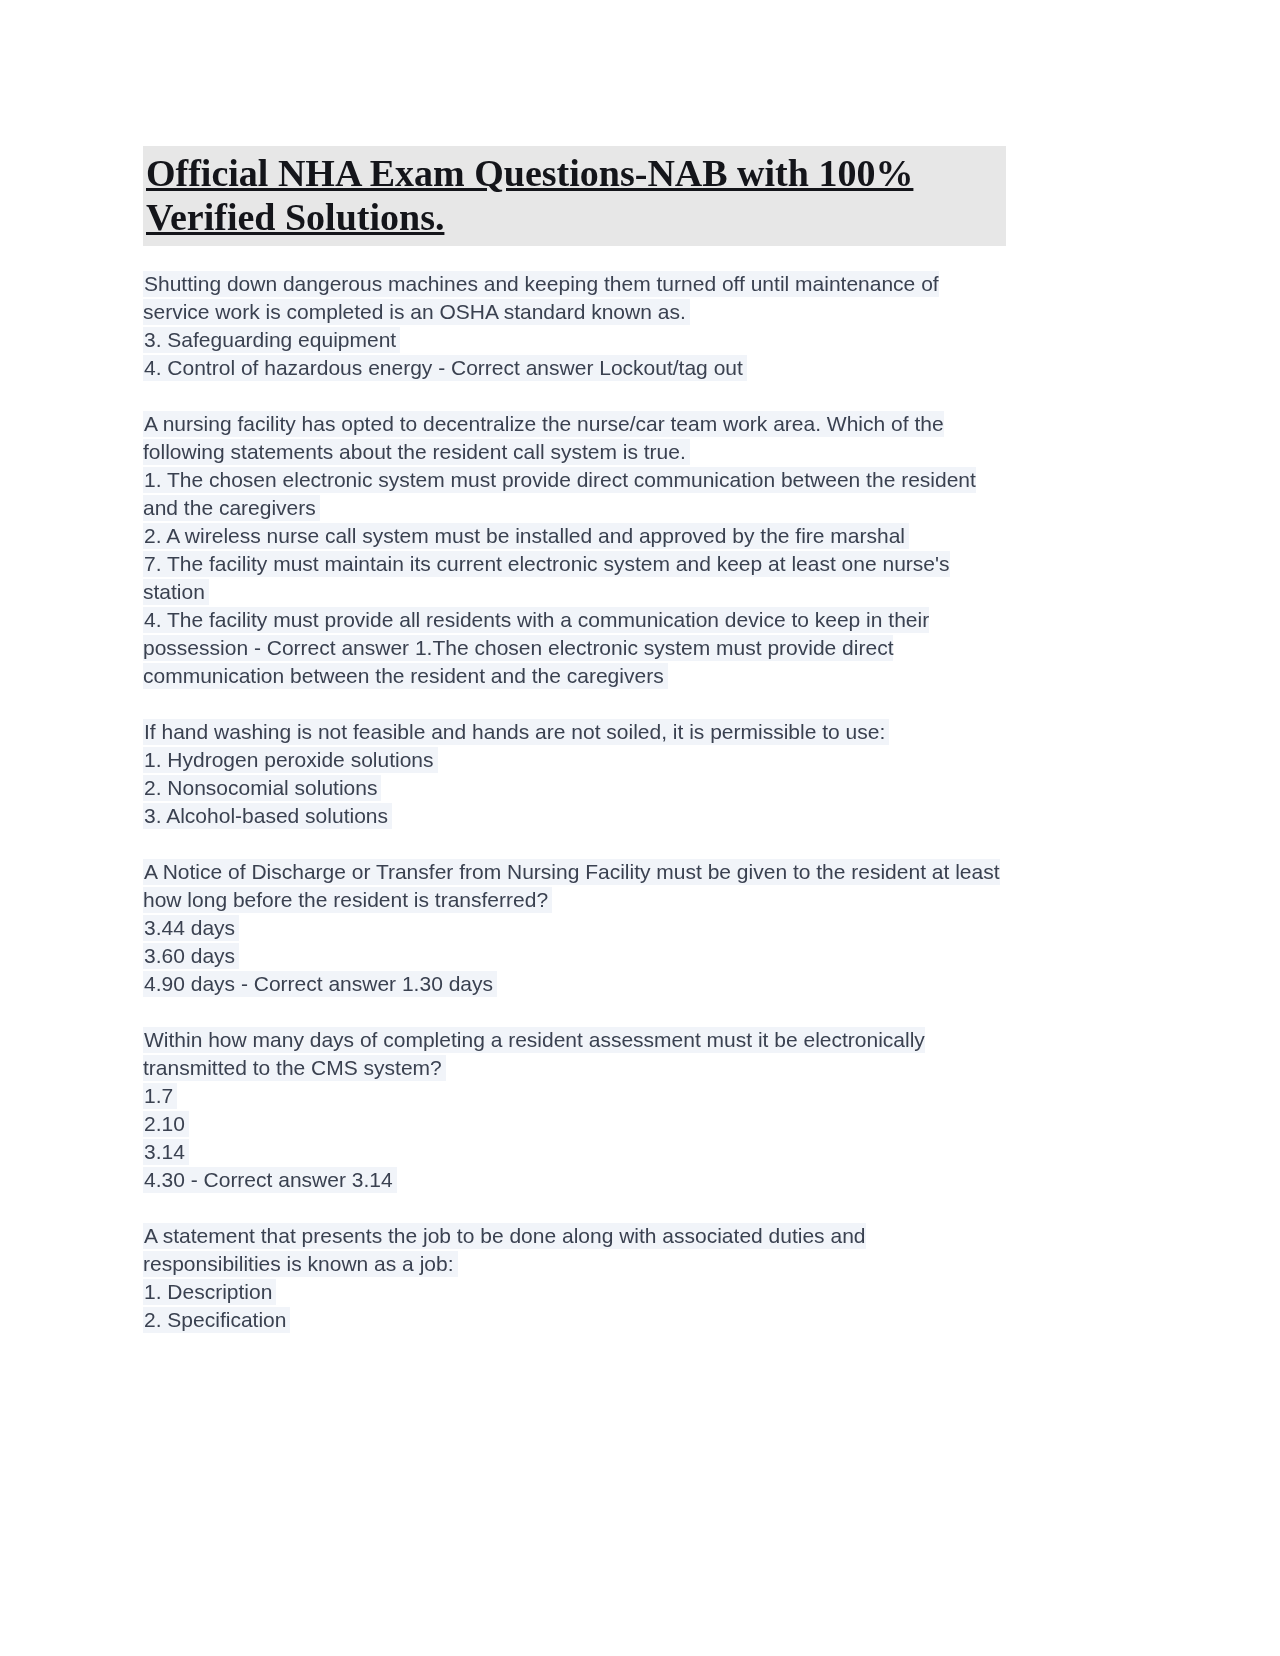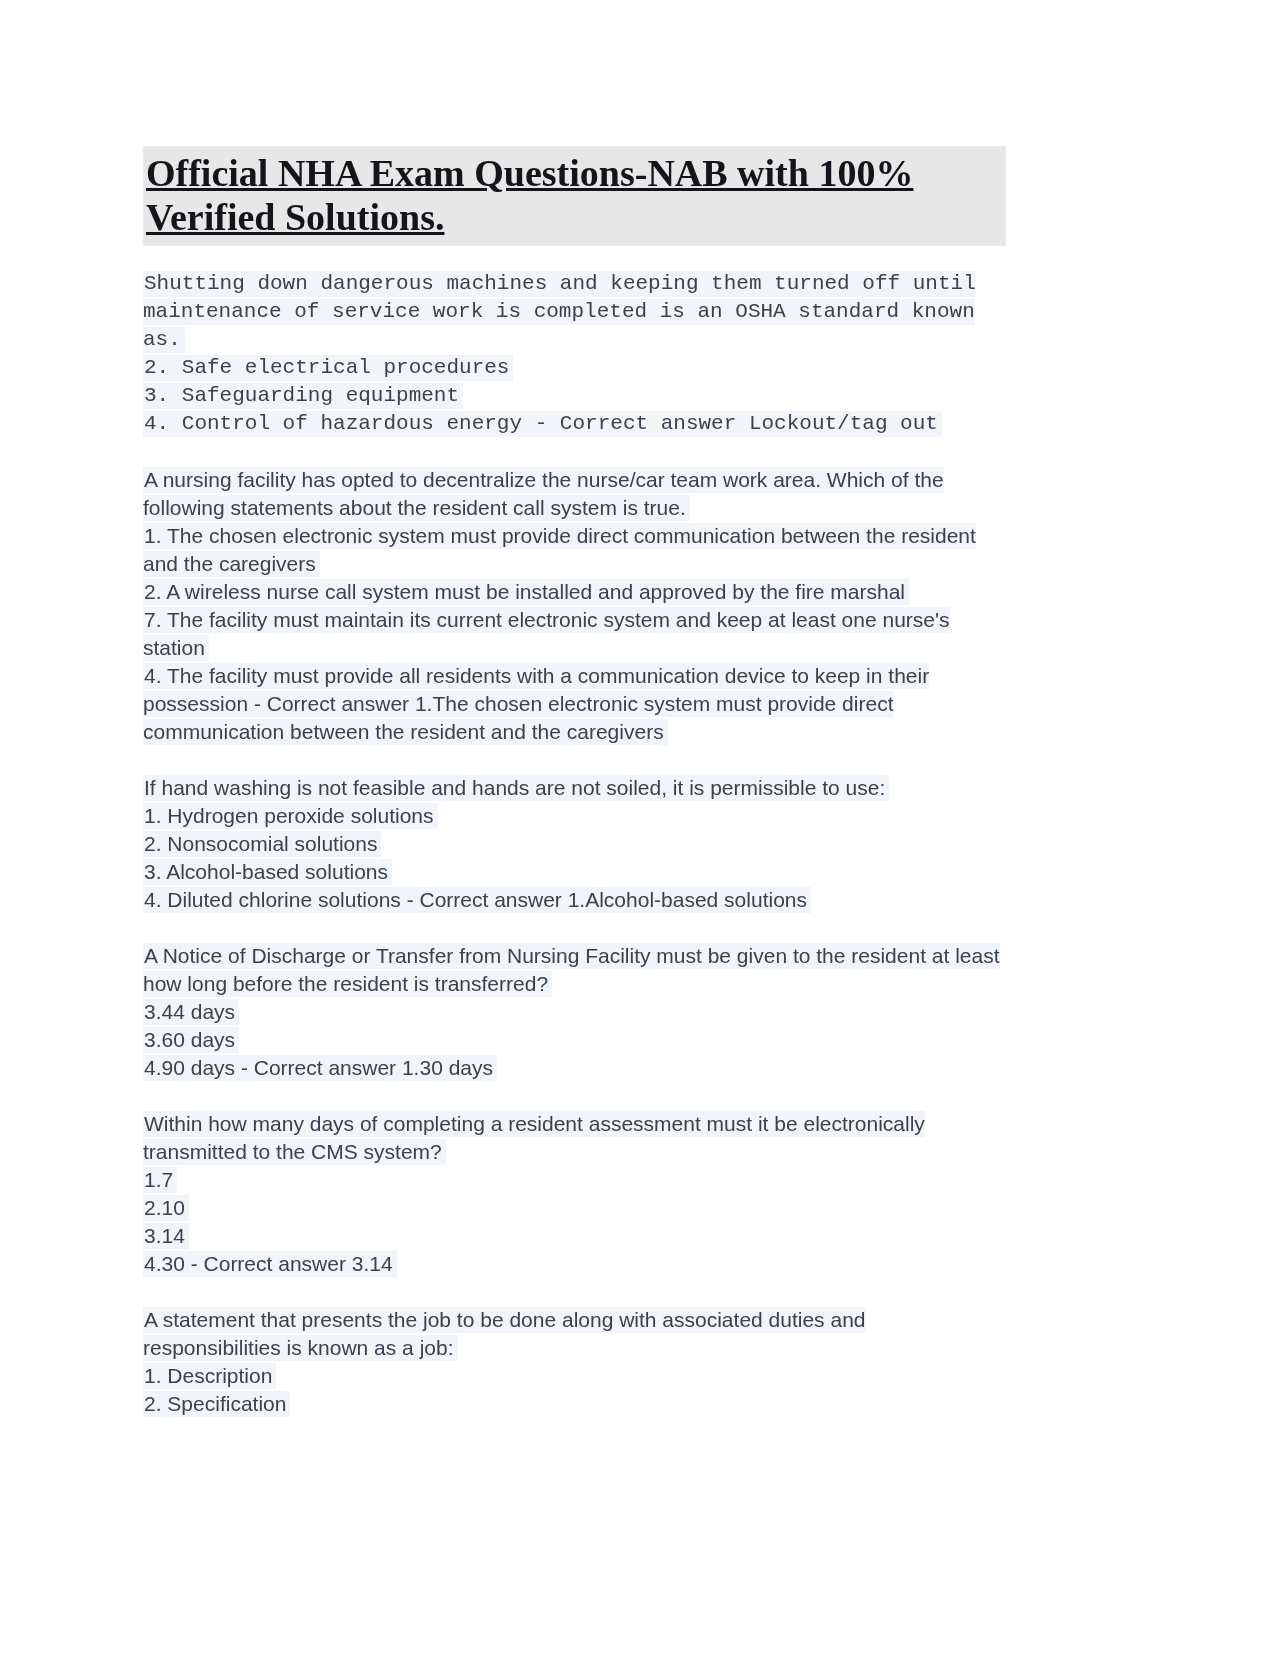--- a/index.html
+++ b/index.html
@@ -28,56 +28,54 @@
     color:var(--title-text);
     font-family:"Liberation Serif","DejaVu Serif",serif;
     font-weight:bold;
     font-size:38px;
     line-height:44px;
     text-decoration:underline;
     padding:5px 4px 7px 3px;
     margin-bottom:24px;
   }
   .qblock{margin-top:28px;}
-  .qblock:first-child{margin-top:12px;font-family:Liberation Mono, monospace;}
+  .qblock:first-child{margin-top:12px;}
   .line{
     font-size:21px;
     line-height:28px;
     margin:0;
   }
   .hl{
     background:var(--hl);
     padding:1px 4px 2px 1px;
   }
 </style>
 </head>
 <body>
 
 <div class="page">
   <h1 class="doc-title">Official NHA Exam Questions-NAB with 100% Verified Solutions.</h1>
   <div id="question-list">
       <div class="qblock">
         <p class="line"><span class="hl">Shutting down dangerous machines and keeping them turned off until maintenance of service work is completed is an OSHA standard known as.</span></p>
-        <p class="line"><span class="hl">2. Safe electrical procedures</span></p>
         <p class="line"><span class="hl">3. Safeguarding equipment</span></p>
         <p class="line"><span class="hl">4. Control of hazardous energy - Correct answer Lockout/tag out</span></p>
       </div>
       <div class="qblock">
         <p class="line"><span class="hl">A nursing facility has opted to decentralize the nurse/car team work area. Which of the following statements about the resident call system is true.</span></p>
         <p class="line"><span class="hl">1. The chosen electronic system must provide direct communication between the resident and the caregivers</span></p>
         <p class="line"><span class="hl">2. A wireless nurse call system must be installed and approved by the fire marshal</span></p>
         <p class="line"><span class="hl">7. The facility must maintain its current electronic system and keep at least one nurse's station</span></p>
         <p class="line"><span class="hl">4. The facility must provide all residents with a communication device to keep in their possession - Correct answer 1.The chosen electronic system must provide direct communication between the resident and the caregivers</span></p>
       </div>
       <div class="qblock">
         <p class="line"><span class="hl">If hand washing is not feasible and hands are not soiled, it is permissible to use:</span></p>
         <p class="line"><span class="hl">1. Hydrogen peroxide solutions</span></p>
         <p class="line"><span class="hl">2. Nonsocomial solutions</span></p>
         <p class="line"><span class="hl">3. Alcohol-based solutions</span></p>
-        <p class="line"><span class="hl">4. Diluted chlorine solutions - Correct answer 1.Alcohol-based solutions</span></p>
       </div>
       <div class="qblock">
         <p class="line"><span class="hl">A Notice of Discharge or Transfer from Nursing Facility must be given to the resident at least how long before the resident is transferred?</span></p>
         <p class="line"><span class="hl">3.44 days</span></p>
         <p class="line"><span class="hl">3.60 days</span></p>
         <p class="line"><span class="hl">4.90 days - Correct answer 1.30 days</span></p>
       </div>
       <div class="qblock">
         <p class="line"><span class="hl">Within how many days of completing a resident assessment must it be electronically transmitted to the CMS system?</span></p>
         <p class="line"><span class="hl">1.7</span></p>

